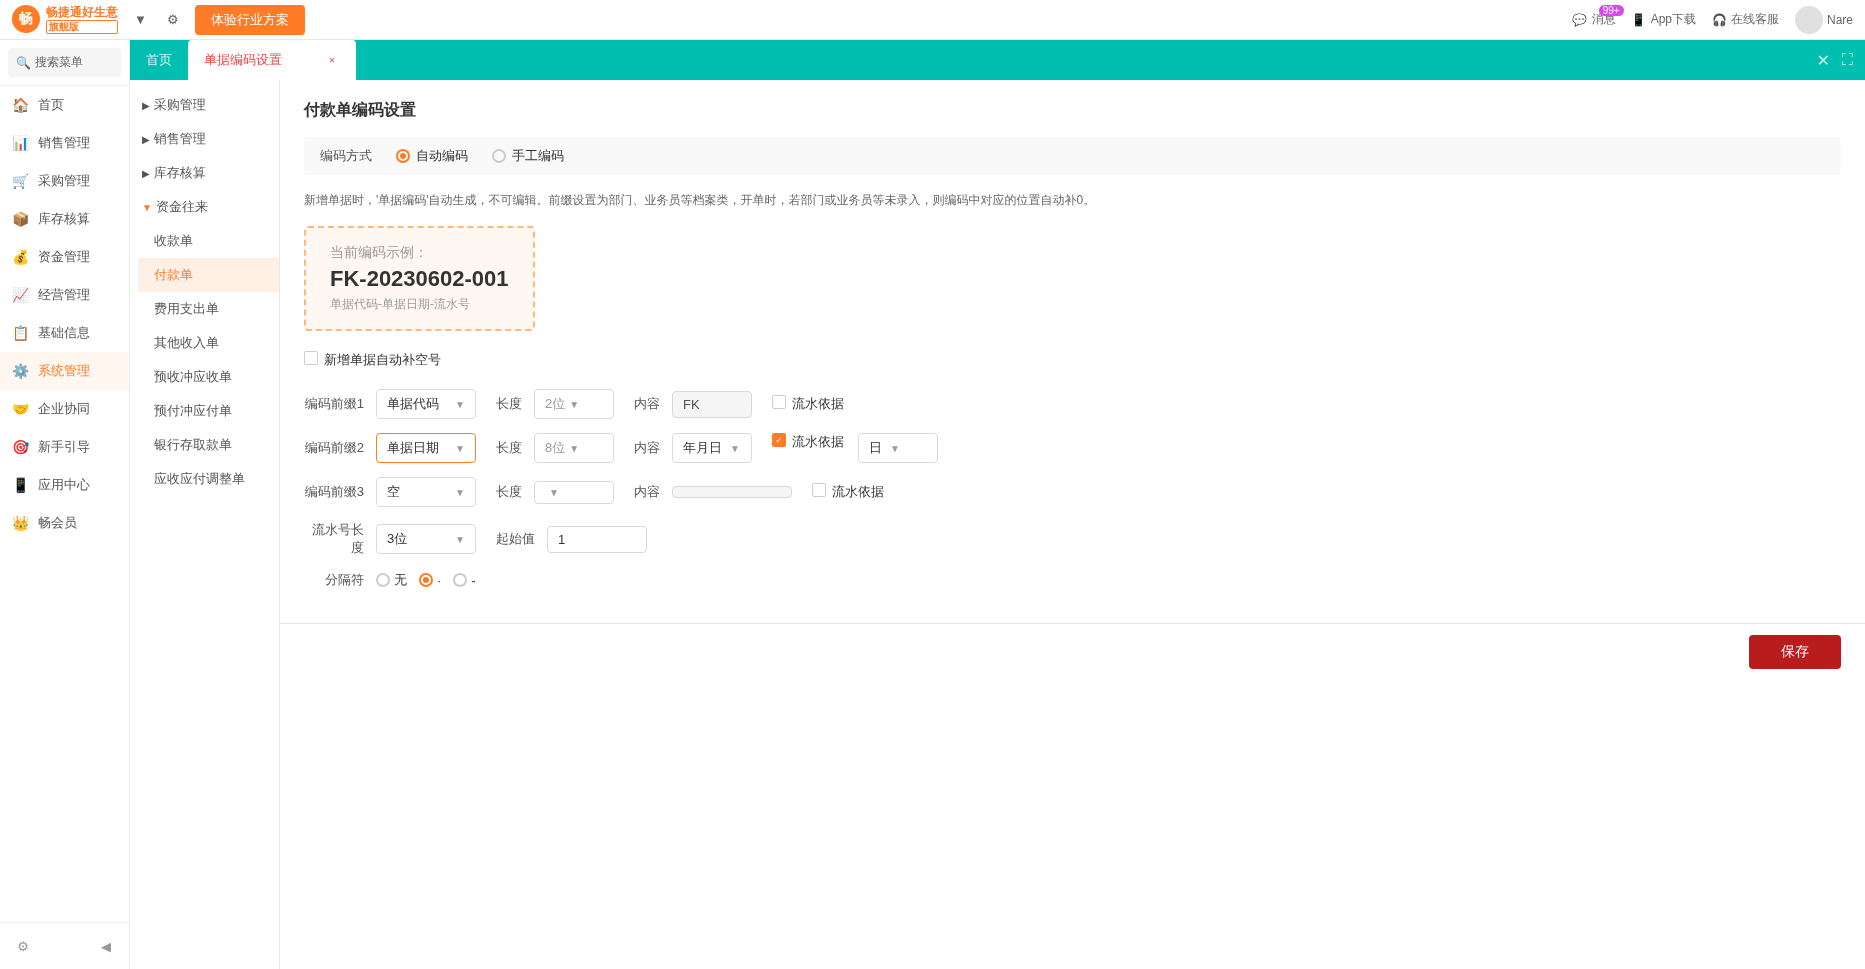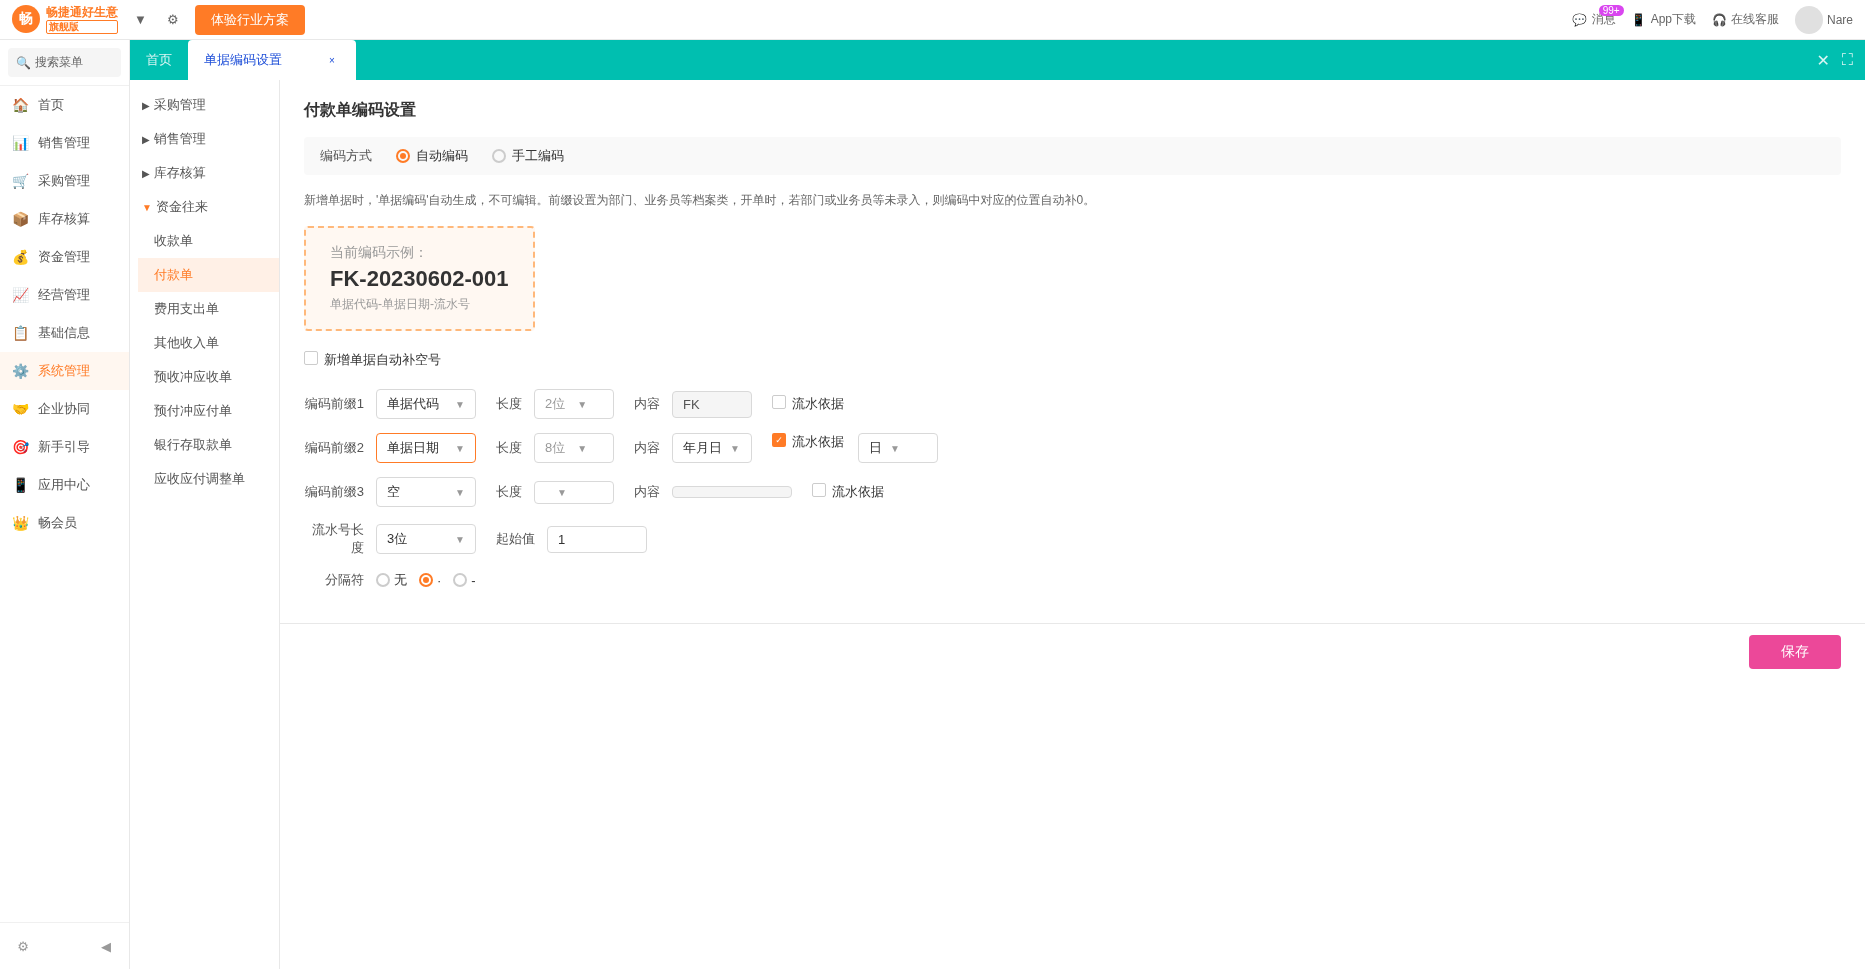--- a/index.html
+++ b/index.html
@@ -32,21 +32,21 @@
     .sidebar-nav { flex: 1; }
     .sidebar-item { display: flex; align-items: center; gap: 8px; padding: 10px 12px; cursor: pointer; color: #555; font-size: 13px; }
     .sidebar-item.active { background: #fff7f0; color: #ff7b26; }
     .sidebar-item-icon { width: 18px; height: 18px; display: flex; align-items: center; justify-content: center; font-size: 14px; flex-shrink: 0; }
     .sidebar-bottom { padding: 8px; border-top: 1px solid #f0f0f0; display: flex; justify-content: space-between; }
     .sidebar-bottom-btn { width: 30px; height: 30px; display: flex; align-items: center; justify-content: center; cursor: pointer; color: #999; border-radius: 4px; }
 
     
     .tab-bar { height: 40px; background: #00bfb0; display: flex; align-items: center; padding: 0 0; flex-shrink: 0; }
     .tab-item { height: 40px; display: flex; align-items: center; padding: 0 16px; cursor: pointer; color: rgba(255,255,255,0.85); font-size: 13px; gap: 6px; }
-    .tab-item.active { background: #fff; color: #1d4ed8; border-radius: 4px 4px 0 0; gap: 42px; }
+    .tab-item.active { background: #fff; color: #ef4444; border-radius: 4px 4px 0 0; gap: 42px; }
     .tab-close { display: flex; align-items: center; justify-content: center; width: 16px; height: 16px; border-radius: 50%; font-size: 10px; cursor: pointer; }
     .tab-bar-right { margin-left: auto; display: flex; align-items: center; gap: 4px; padding-right: 8px; }
     .tab-bar-btn { color: rgba(255,255,255,0.85); cursor: pointer; font-size: 16px; padding: 4px; }
 
     
     .content { flex: 1; display: flex; flex-direction: column; overflow: hidden; }
 
     
     .secondary-nav { width: 150px; background: #fff; border-right: 1px solid #e8e8e8; overflow-y: auto; flex-shrink: 0; padding: 8px 0; }
     .sec-nav-item { padding: 8px 16px; cursor: pointer; color: #555; font-size: 13px; display: flex; align-items: center; gap: 4px; }
@@ -83,35 +83,35 @@
     
     .checkbox-row { display: flex; gap: 6px; margin-bottom: 20px; }
     .checkbox-sq { width: 14px; height: 14px; border: 1px solid #ccc; border-radius: 2px; background: #fff; cursor: pointer; }
 
     
     .form-row { display: flex; align-items: center; gap: 12px; margin-bottom: 14px; }
     .form-label { width: 60px; color: #555; font-size: 13px; flex-shrink: 0; text-align: right; }
     .form-select { display: flex; align-items: center; gap: 4px; border: 1px solid #d9d9d9; border-radius: 4px; padding: 5px 10px; background: #fff; cursor: pointer; min-width: 100px; font-size: 13px; color: #333; }
     .form-select .arrow { color: #999; font-size: 10px; margin-left: auto; }
     .form-length-label { color: #555; font-size: 13px; margin-left: 8px; }
-    .form-length-val { border: 1px solid #d9d9d9; border-radius: 4px; padding: 5px 10px; background: #fff; min-width: 80px; font-size: 13px; color: #999; display: flex; align-items: center; gap: 12px; cursor: pointer; }
+    .form-length-val { border: 1px solid #d9d9d9; border-radius: 4px; padding: 5px 10px; background: #fff; min-width: 80px; font-size: 13px; color: #999; display: flex; align-items: center; gap: 4px; cursor: pointer; }
     .form-content-label { color: #555; font-size: 13px; margin-left: 8px; }
     .form-content-input { border: 1px solid #d9d9d9; border-radius: 4px; padding: 5px 10px; background: #f5f5f5; min-width: 80px; font-size: 13px; color: #555; }
     .form-checkbox-area { display: flex; gap: 6px; margin-left: 8px; }
 
     
     .serial-row { display: flex; align-items: center; gap: 12px; margin-bottom: 14px; }
 
     
     .separator-row { display: flex; align-items: center; gap: 12px; margin-bottom: 14px; }
     .sep-option { display: flex; align-items: center; gap: 4px; cursor: pointer; }
 
     
     .bottom-bar { height: 56px; background: #fff; border-top: 1px solid #e8e8e8; display: flex; align-items: center; justify-content: flex-end; padding: 0 24px; flex-shrink: 0; }
-    .save-btn { background: #ec4899; color: white; border: none; padding: 8px 32px; border-radius: 4px; cursor: pointer; font-size: 14px; }
+    .save-btn { background: #b91c1c; color: white; border: none; padding: 8px 32px; border-radius: 4px; cursor: pointer; font-size: 14px; }
 
     .content-wrapper { display: flex; flex: 1; overflow: hidden; }
     .page-content { padding: 20px 24px; flex: 1; overflow-y: auto; background: #fff; }
 
     .form-select-orange { border-color: #ff7b26; }
 
     
     .ym-select { display: flex; align-items: center; gap: 4px; border: 1px solid #d9d9d9; border-radius: 4px; padding: 5px 10px; background: #fff; cursor: pointer; min-width: 80px; font-size: 13px; color: #333; }
 
     

